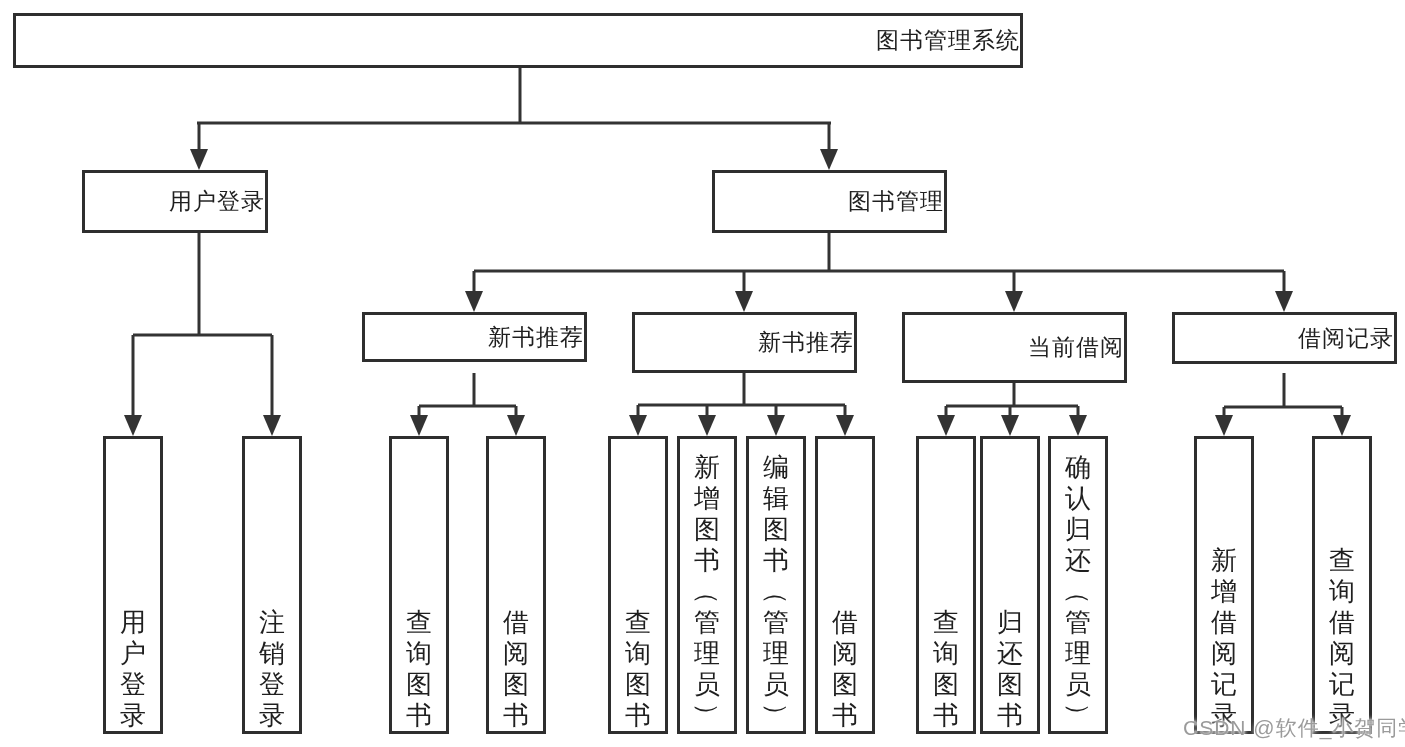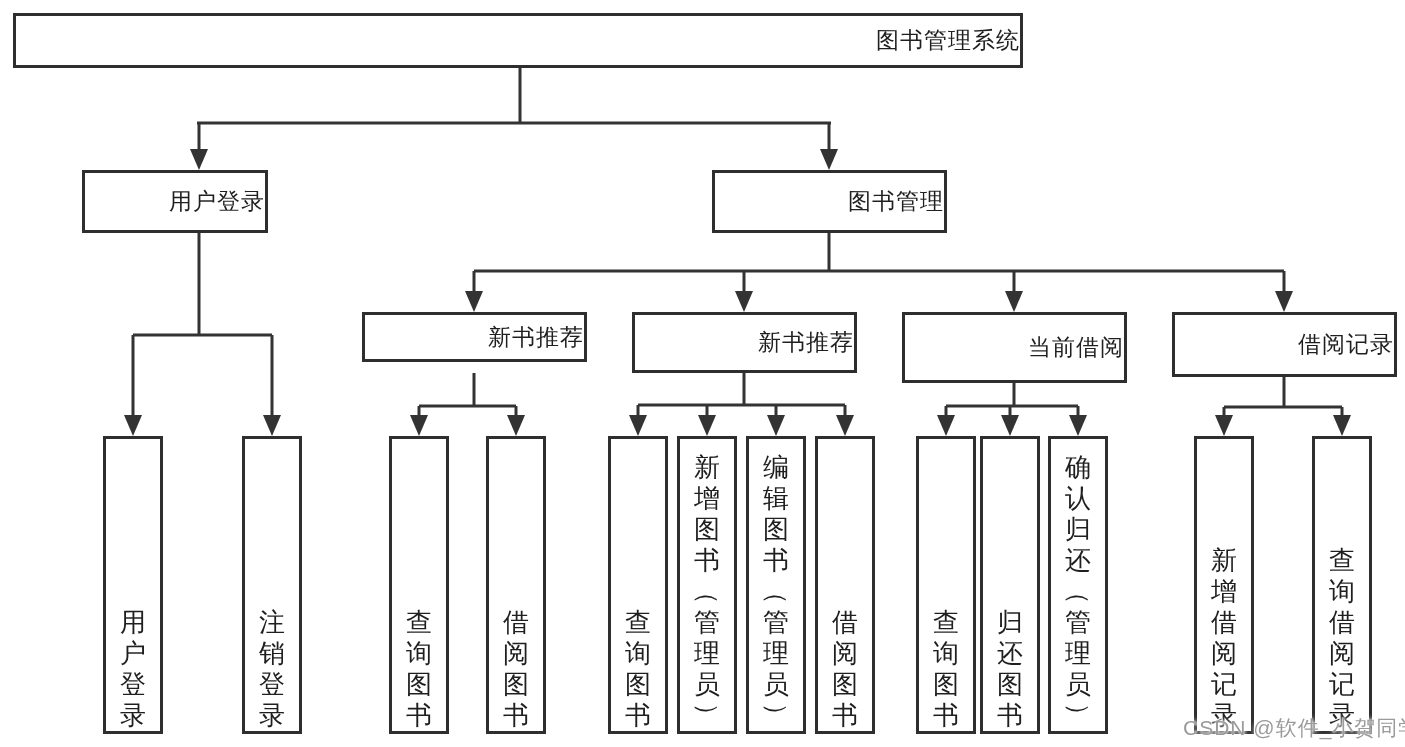--- a/index.html
+++ b/index.html
@@ -104,21 +104,21 @@
 
   <div class="node" style="left:362px;top:312px;width:225px;height:50px">
     <span class="hlabel">新书推荐</span>
   </div>
   <div class="node" style="left:632px;top:312px;width:225px;height:61px">
     <span class="hlabel">新书推荐</span>
   </div>
   <div class="node" style="left:902px;top:312px;width:225px;height:71px">
     <span class="hlabel">当前借阅</span>
   </div>
-  <div class="node" style="left:1172px;top:312px;width:225px;height:65px">
+  <div class="node" style="left:1172px;top:312px;width:225px;height:52px">
     <span class="hlabel">借阅记录</span>
   </div>
 
   <div class="node vbox" style="left:103px;top:436px;width:60px;height:298px">
       <span class="vchar">用</span>
       <span class="vchar">户</span>
       <span class="vchar">登</span>
       <span class="vchar">录</span>
     </div>
   <div class="node vbox" style="left:242px;top:436px;width:60px;height:298px">

